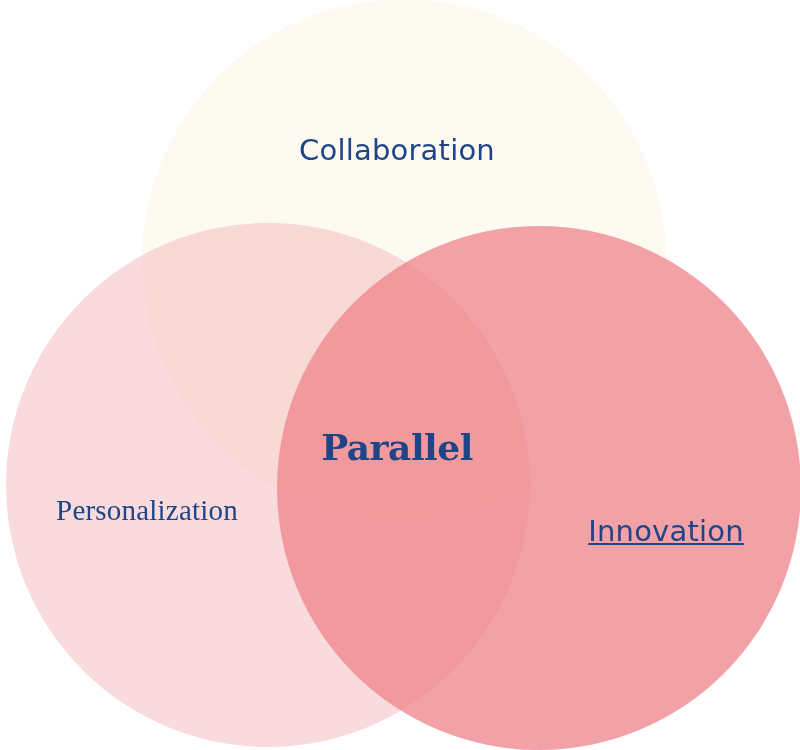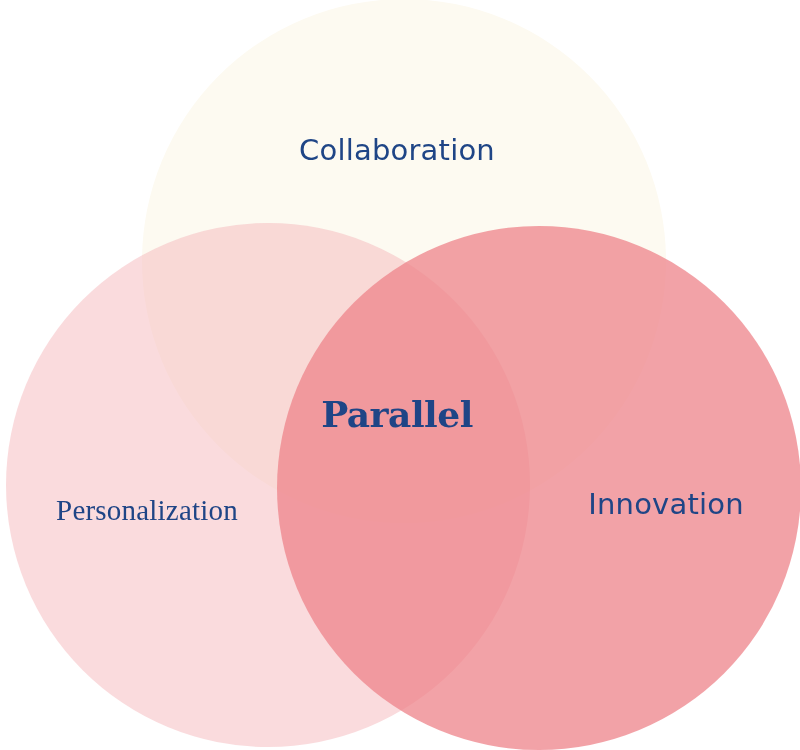--- a/index.html
+++ b/index.html
@@ -25,14 +25,14 @@
 <body>
 
 <svg class="venn" viewBox="0 0 800 750" xmlns="http://www.w3.org/2000/svg">
   <circle cx="404" cy="261" r="262" fill="#fdfaf1"></circle>
   <circle cx="268" cy="485" r="262" fill="#f5b8bc" fill-opacity="0.5"></circle>
   <circle cx="539" cy="488" r="262" fill="#ee8389" fill-opacity="0.75"></circle>
 </svg>
 
 <div class="label" style="left:397px; top:150px;">Collaboration</div>
 <div class="label" style="left:147px; top:510px;font-family:Liberation Serif, serif;">Personalization</div>
-<div class="label" style="left:666px; top:504px;">Innovation</div>
-<div class="label center" style="left:397px; top:414px;">Parallel</div>
+<div class="label" style="left:666px; top:531px;text-decoration:underline;">Innovation</div>
+<div class="label center" style="left:397px; top:447px;">Parallel</div>
 
 </body></html>

